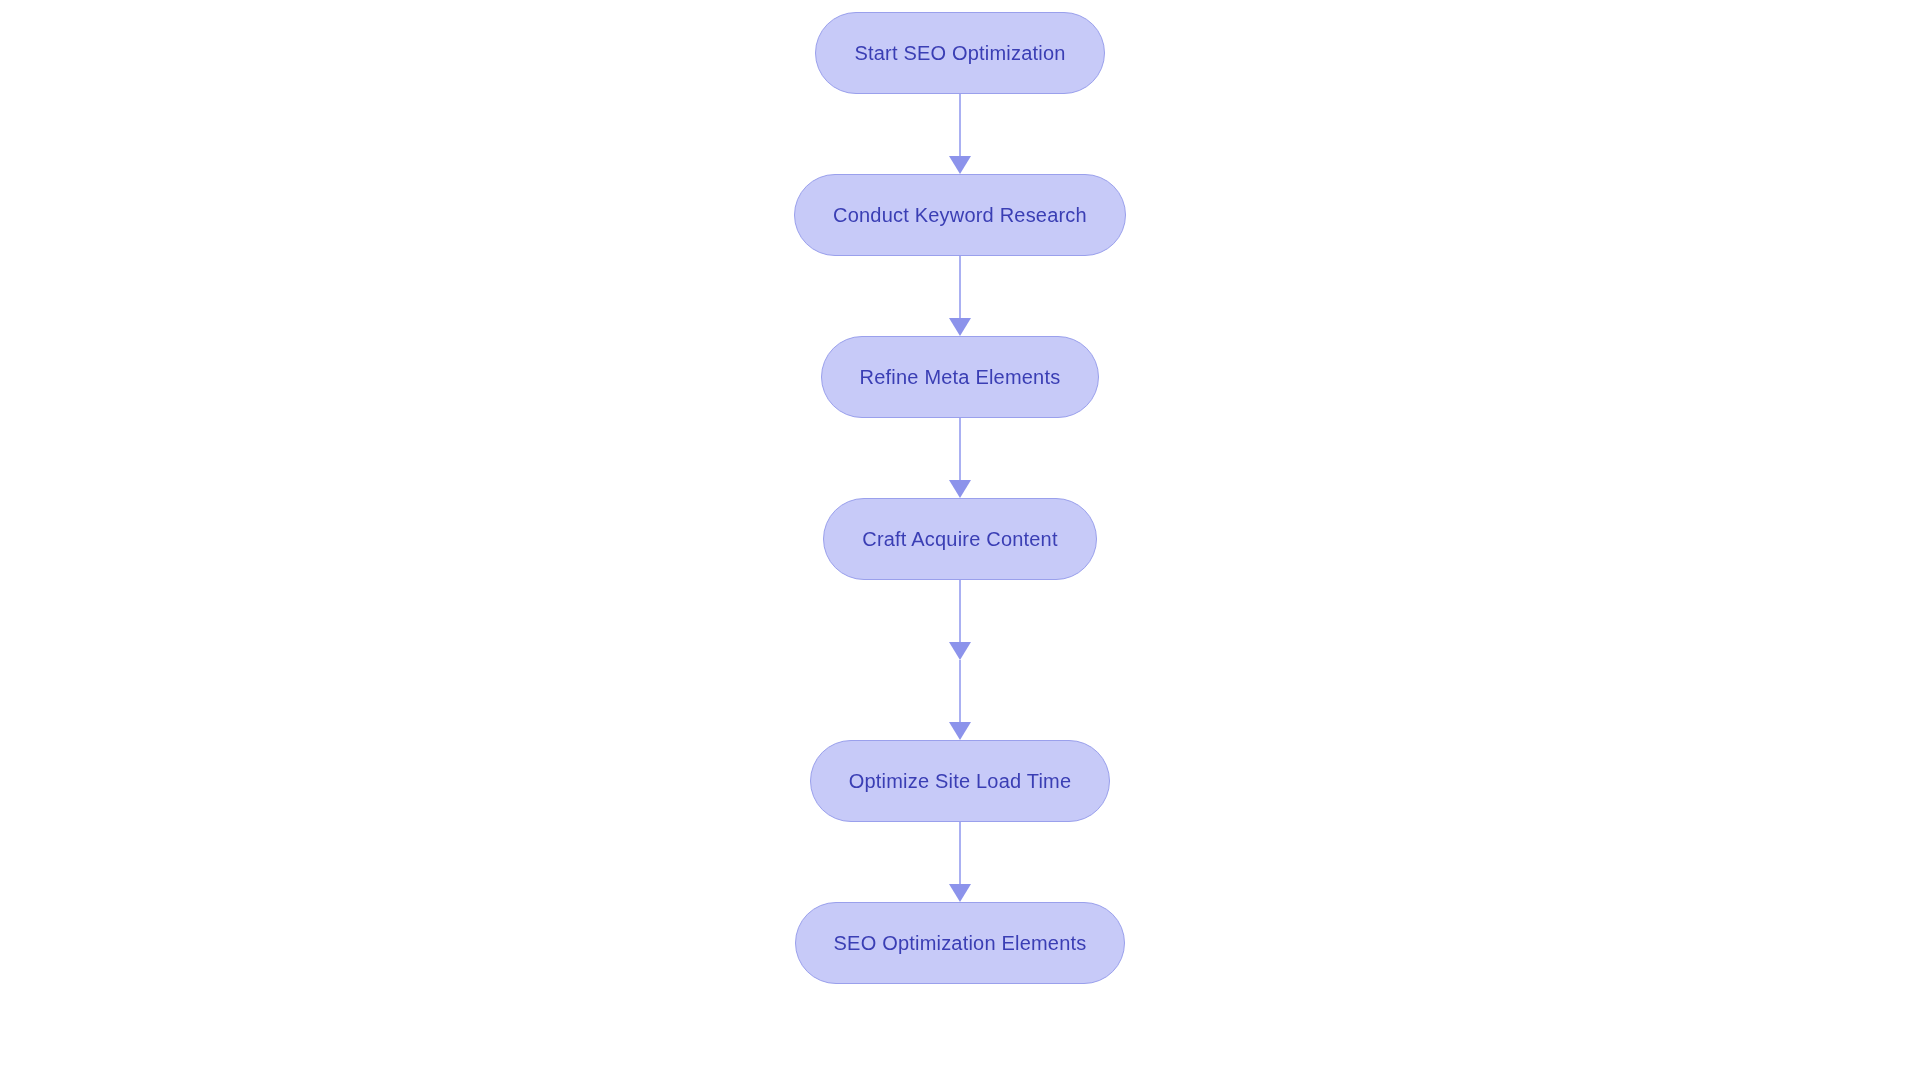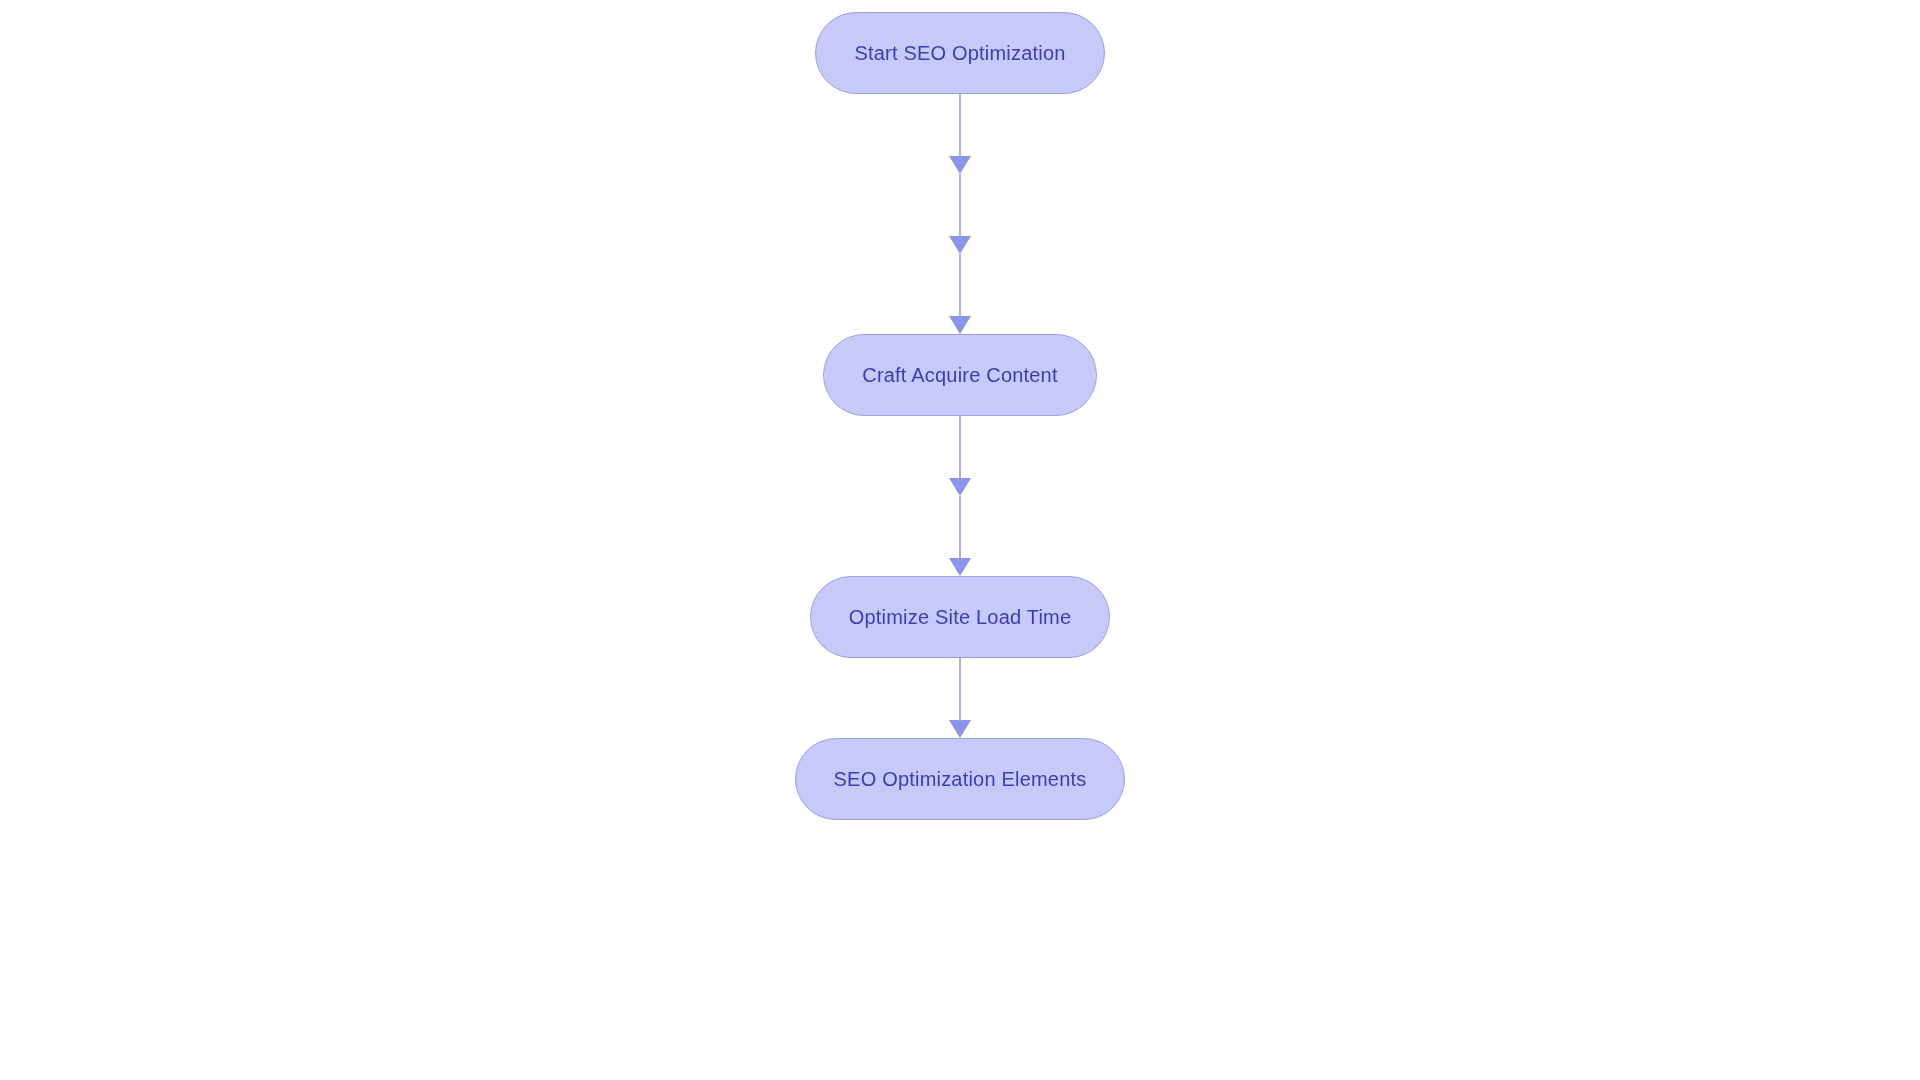--- a/index.html
+++ b/index.html
@@ -69,26 +69,32 @@
 
   <div class="node">
     <span class="node-label">Start SEO Optimization</span>
   </div>
 
   <div class="connector">
     <div class="connector-line"></div>
     <div class="connector-head"></div>
   </div>
 
+  <div class="node">
+    <span class="node-label">Conduct Keyword Research</span>
+  </div>
 
   <div class="connector">
     <div class="connector-line"></div>
     <div class="connector-head"></div>
   </div>
 
+  <div class="node">
+    <span class="node-label">Refine Meta Elements</span>
+  </div>
 
   <div class="connector">
     <div class="connector-line"></div>
     <div class="connector-head"></div>
   </div>
 
   <div class="node">
     <span class="node-label">Craft Acquire Content</span>
   </div>
 

